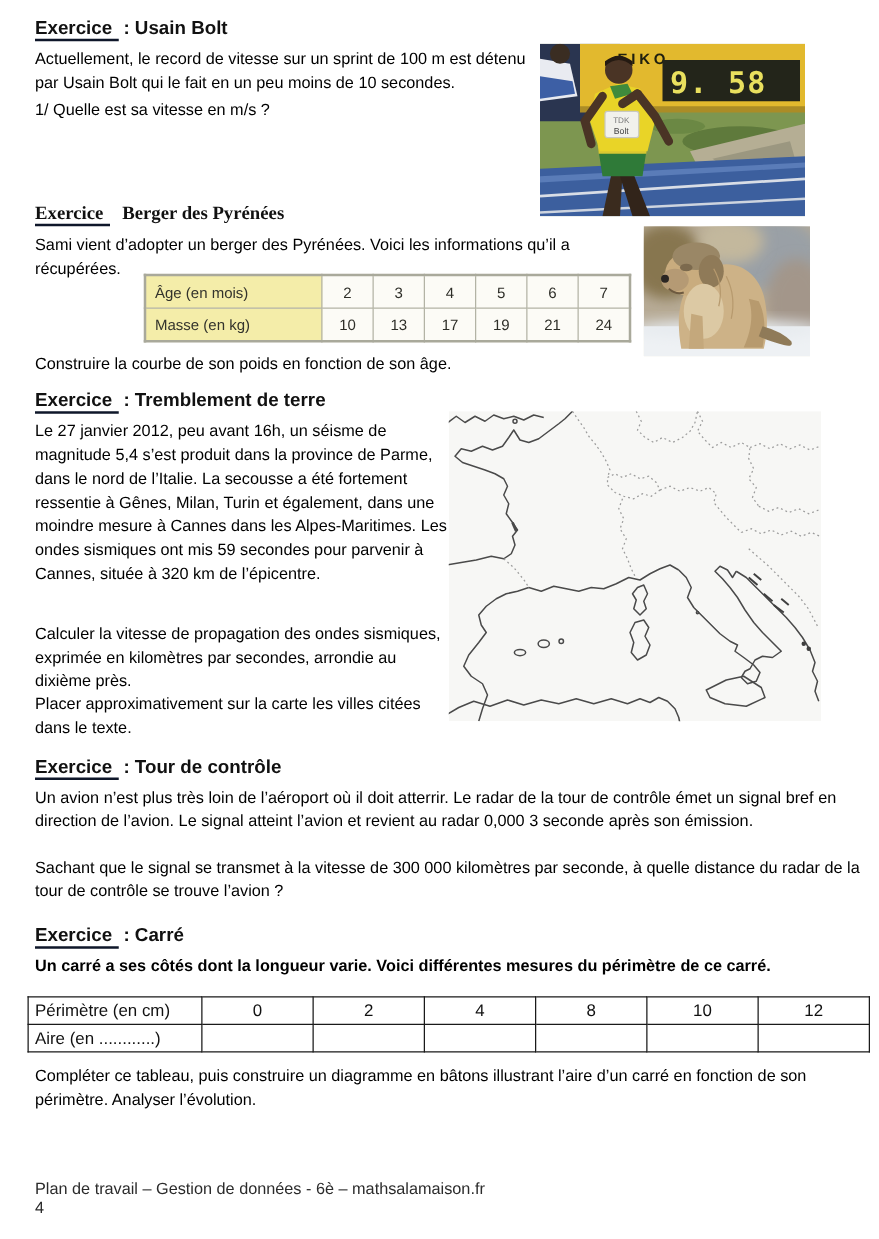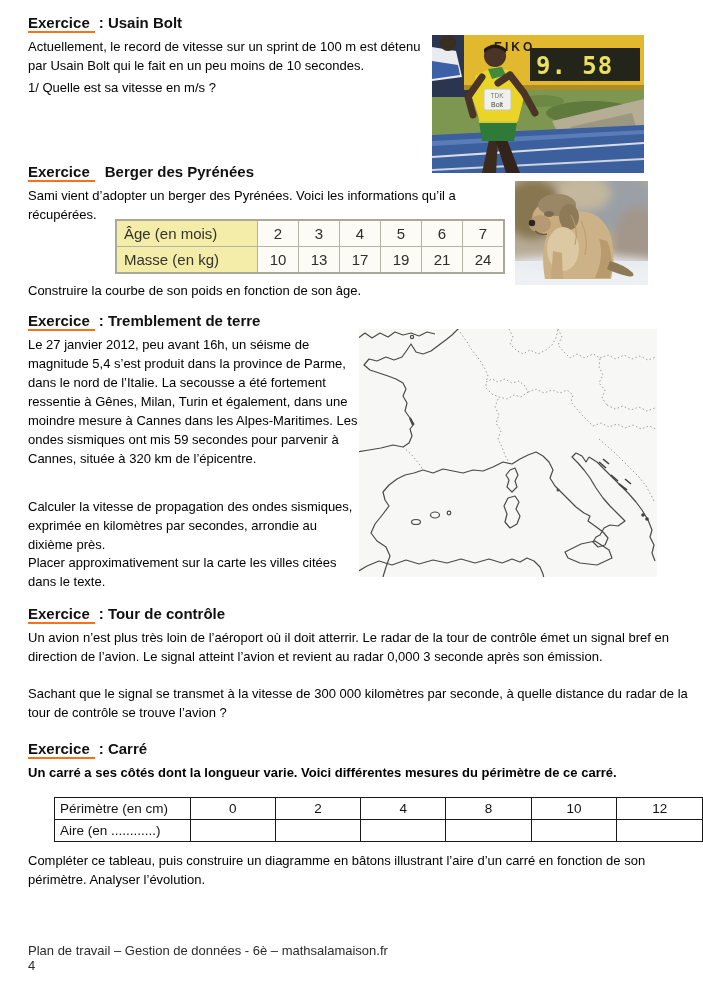--- a/index.html
+++ b/index.html
@@ -2,35 +2,35 @@
 <html><head>
 <meta charset="utf-8">
 <style>
   html,body { margin:0; padding:0; background:#ffffff; }
   .page {
     position:relative; width:703px; height:991px; background:#ffffff;
     font-family:"Liberation Sans",sans-serif; color:#151515; overflow:hidden;
   }
   .abs { position:absolute; }
   .ex-title { font-size:15px; font-weight:bold; color:#111; white-space:nowrap; }
-  .ex-label { border-bottom:2px solid #f97316; padding-right:5px; }
+  .ex-label { border-bottom:2px solid #0f172a; padding-right:5px; }
   .t-suffix { margin-left:4px; }
   .t-suffix.wide { margin-left:10px; }
   .body-text { font-size:13px; line-height:19px; color:#000000; }
   
   .dog-table { border-collapse:collapse; border:2px solid #a9a99b; background:#fdfcf8; }
   .dog-table td {
-    border:1px solid #b3b3a5; font-size:15px; text-align:center;
+    border:1px solid #b3b3a5; font-size:12px; text-align:center;
     width:40px; height:25px; padding:0; color:#2e2e28; background:#fcfbf6;
   }
   .dog-table td.lbl {
     background:#f4eda9; width:133px; text-align:left; padding-left:7px; color:#33332c;
   }
   
-  .sq-table { border-collapse:collapse; background:#fff;margin-left:32px; }
+  .sq-table { border-collapse:collapse; background:#fff; }
   .sq-table td {
     border:1.5px solid #1a1a1a; font-size:13.5px; text-align:center;
     width:88px; height:21px; padding:0; color:#111;
   }
   .sq-table td.lbl { width:133px; text-align:left; padding-left:5px; }
   .footer { font-size:13px; color:#2b2b2b; display:flex; justify-content:space-between;flex-direction:column; }
 </style>
 </head>
 <body>
 
@@ -83,21 +83,21 @@
         <path d="M78,40 L66,48" stroke="#4a3425" stroke-width="7" fill="none" stroke-linecap="round"></path>
         <rect x="52" y="54" width="27" height="21" rx="2" fill="#f1f1ec" stroke="#c8c8c0"></rect>
         <text x="65" y="63" text-anchor="middle" font-family="Liberation Sans,sans-serif" font-size="6.5" fill="#777">TDK</text>
         <text x="65" y="72" text-anchor="middle" font-family="Liberation Sans,sans-serif" font-size="7" fill="#444">Bolt</text>
         <circle cx="63" cy="21" r="11" fill="#4a3425"></circle>
         <path d="M52,18 Q63,8 74,18 L74,14 Q63,5 52,14 Z" fill="#241a12"></path>
       </g>
     </svg>
   </div>
 
-  <div class="abs ex-title" style="left:28px; top:163px;">
+  <div class="abs ex-title" style="left:28px; top:163px;font-family:Liberation Serif, serif;">
     <span class="ex-label">Exercice</span><span class="t-suffix wide">Berger des Pyrénées</span>
   </div>
   <div class="abs body-text" style="left:28px; top:186px; width:482px;">Sami vient d’adopter un berger des Pyrénées. Voici les informations qu’il a récupérées.</div>
 
   <table class="abs dog-table" style="left:115px; top:219px;">
     <tbody>
         <tr>
       <td class="lbl">Âge (en mois)</td>
       <td>2</td>
       <td>3</td>

